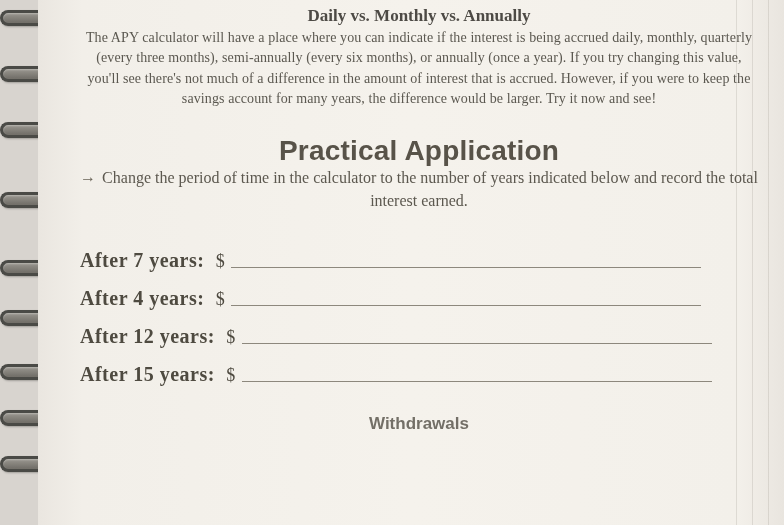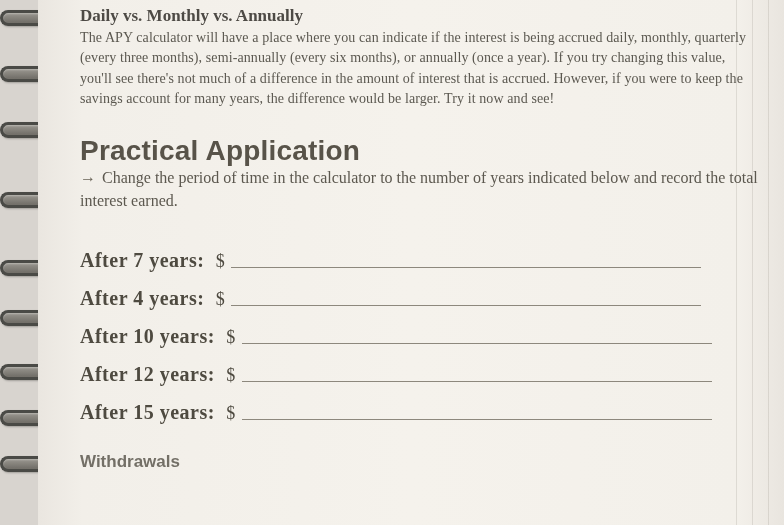--- a/index.html
+++ b/index.html
@@ -10,20 +10,21 @@
       position: relative;
     }
     .page {
       position: absolute;
       left: 38px;
       top: 0;
       width: 746px;
       height: 525px;
       background: linear-gradient(90deg, #eae6e0 0%, #f2efe9 6%, #f5f2ec 50%, #f3f0ea 94%, #e9e5df 100%);
       padding: 4px 26px 0 42px;
+      text-align: center;
     }
     
     .spiral {
       position: absolute;
       left: 0; top: 0; width: 56px; height: 525px;
       pointer-events: none;
     }
     .ring {
       position: absolute;
       width: 56px; height: 18px;
@@ -184,27 +185,20 @@
     </div>
 
     <div class="entry">
       <span class="hand">
         <span>After 4 years:</span>
         <span class="dollar">$</span>
       </span>
       <span class="line"></span>
     </div>
 
-    <div class="entry">
-      <span class="hand">
-        <span>After 10 years:</span>
-        <span class="dollar">$</span>
-      </span>
-      <span class="line"></span>
-    </div>
 
     <div class="entry">
       <span class="hand">
         <span>After 12 years:</span>
         <span class="dollar">$</span>
       </span>
       <span class="line"></span>
     </div>
 
     <div class="entry">

